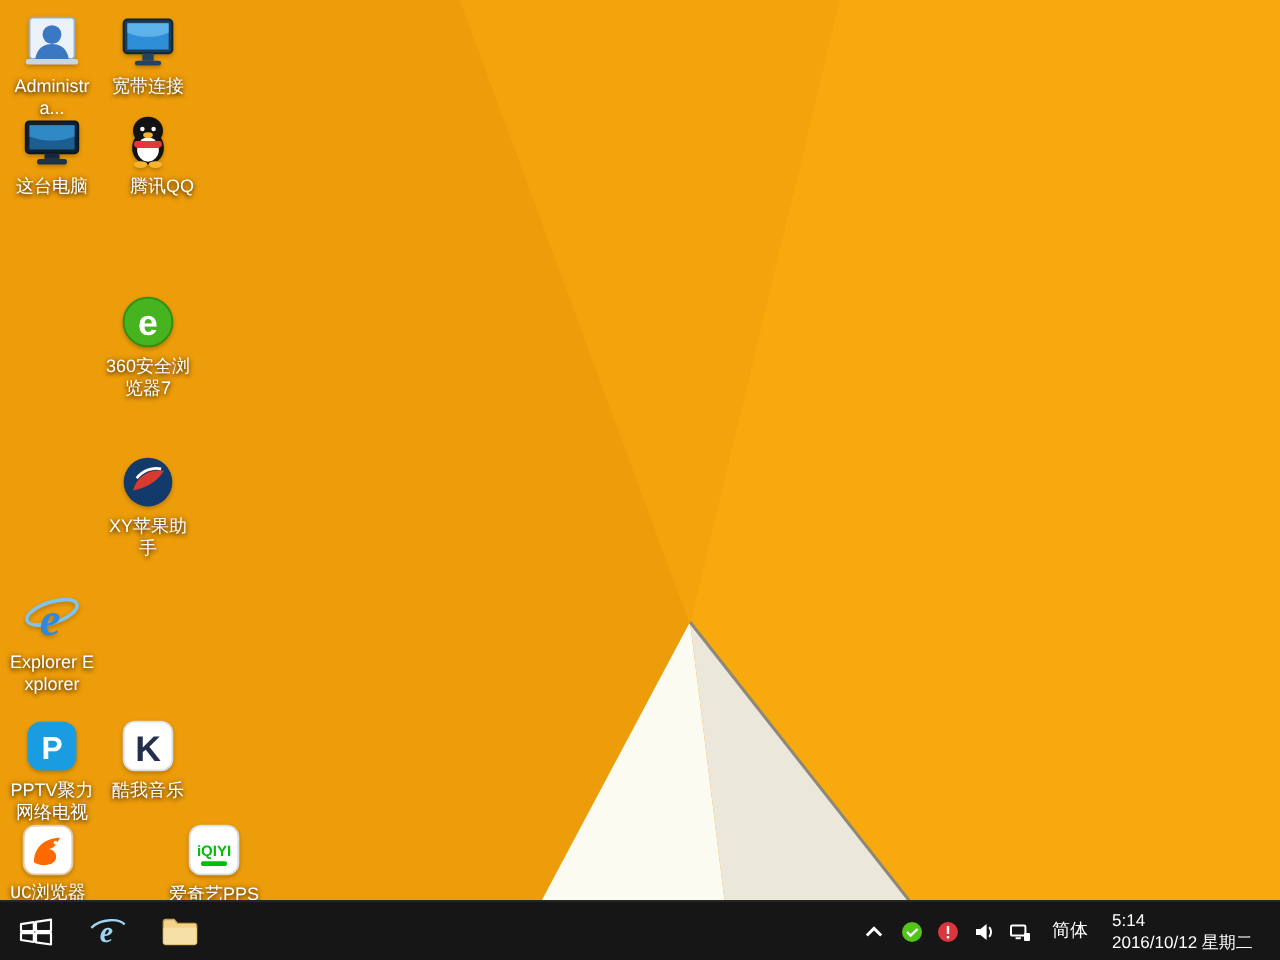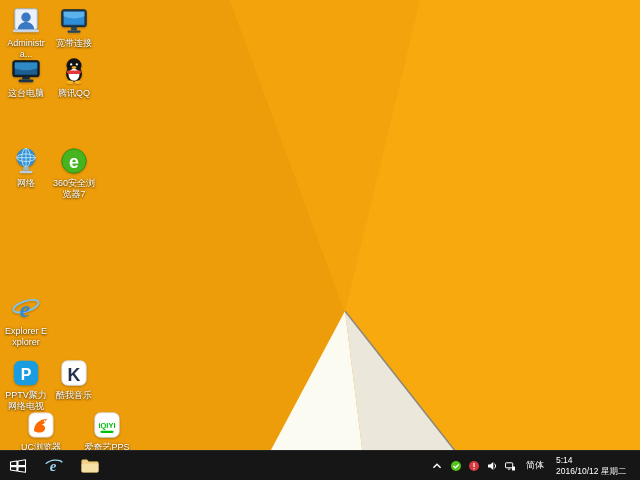--- a/index.html
+++ b/index.html
@@ -92,58 +92,55 @@
           <svg viewBox="0 0 32 32">
             <rect x="3" y="4" width="26" height="18" rx="2" fill="#1d3c57" stroke="#0f2438"></rect>
             <rect x="5" y="6" width="22" height="14" fill="#2e8fd8"></rect>
             <path d="M5 6h22v5c-7 3-15 3-22 0z" fill="#5db2ea"></path>
             <rect x="13" y="22" width="6" height="4" fill="#24435e"></rect>
             <rect x="9" y="26" width="14" height="2.5" rx="1.2" fill="#24435e"></rect>
           </svg>
         </div>
         <div class="icon-label">宽带连接</div>
       </div>
-      <div class="icon-cell" style="left: 51px; top: 56px;">
+      <div class="icon-cell" style="left: 51px; top: 56px; text-align: right;">
         <div class="icon-img">
           <svg viewBox="0 0 32 32">
             <ellipse cx="16" cy="10" rx="8" ry="7.5" fill="#131313"></ellipse>
             <ellipse cx="16" cy="19" rx="8.5" ry="9" fill="#131313"></ellipse>
             <ellipse cx="16" cy="20" rx="5.8" ry="6.5" fill="#ffffff"></ellipse>
             <circle cx="13" cy="9" r="1.2" fill="#fff"></circle>
             <circle cx="19" cy="9" r="1.2" fill="#fff"></circle>
             <ellipse cx="16" cy="12.3" rx="2.6" ry="1.5" fill="#f6b52a"></ellipse>
             <path d="M9.5 15.5h13c1.8 1.4 1 3.2-.8 3.7H10.3c-1.8-.5-2.6-2.3-.8-3.7z" fill="#e23a3a"></path>
             <ellipse cx="12" cy="28" rx="3.6" ry="1.8" fill="#f6b52a"></ellipse>
             <ellipse cx="20" cy="28" rx="3.6" ry="1.8" fill="#f6b52a"></ellipse>
           </svg>
         </div>
         <div class="icon-label">腾讯QQ</div>
       </div>
-      <div class="icon-cell" style="left: 3px; top: 146px;">
-        <div class="icon-img">
-          <svg viewBox="0 0 32 32">
-            <circle cx="16" cy="12.5" r="10" fill="#2f8fd0"></circle>
-            <ellipse cx="16" cy="12.5" rx="10" ry="4" fill="none" stroke="#bfe3f7" stroke-width="1"></ellipse>
-            <ellipse cx="16" cy="12.5" rx="4.5" ry="10" fill="none" stroke="#bfe3f7" stroke-width="1"></ellipse>
-            <path d="M6 12.5h20M16 2.5v20" stroke="#bfe3f7" stroke-width="1"></path>
-            <rect x="13" y="22.5" width="6" height="3.5" fill="#98b6c8"></rect>
-            <rect x="9" y="26.5" width="14" height="2.5" rx="1.2" fill="#b9cedd"></rect>
-          </svg>
-        </div>
-        <div class="icon-label">网络</div>
-      </div>
       <div class="icon-cell" style="left: 51px; top: 146px;">
         <div class="icon-img">
           <svg viewBox="0 0 32 32">
             <circle cx="16" cy="16" r="13" fill="#46b41e" stroke="#2e8f12"></circle>
             <text x="16" y="23" font-size="19" font-weight="bold" fill="#ffffff" text-anchor="middle" font-family="Liberation Sans,sans-serif">e</text>
           </svg>
         </div>
         <div class="icon-label">360安全浏览器7</div>
       </div>
+      <div class="icon-cell" style="left: 51px; top: 226px;">
+        <div class="icon-img">
+          <svg viewBox="0 0 32 32">
+            <circle cx="16" cy="16" r="13" fill="#123a6b"></circle>
+            <path d="M8 20.5c2-7.5 8.5-11.5 16.5-10.5-4 6.5-10.5 9.5-16.5 10.5z" fill="#d93a30"></path>
+            <path d="M10 14c3-4 8-6 13-5" stroke="#ffffff" stroke-width="1.5" fill="none"></path>
+          </svg>
+        </div>
+        <div class="icon-label">XY苹果助手</div>
+      </div>
       <div class="icon-cell" style="left: 3px; top: 294px;">
         <div class="icon-img">
           <svg viewBox="0 0 32 32">
             <ellipse cx="16" cy="13" rx="14" ry="5.5" fill="none" stroke="#7fc3ef" stroke-width="2" transform="rotate(-18 16 13)"></ellipse>
             <text x="15" y="25" font-size="25" font-style="italic" font-weight="bold" fill="#2e8ad8" text-anchor="middle" font-family="Liberation Serif,serif">e</text>
           </svg>
         </div>
         <div class="icon-label">Explorer Explorer</div>
       </div>
       <div class="icon-cell" style="left: 3px; top: 358px;">
@@ -157,21 +154,21 @@
       </div>
       <div class="icon-cell" style="left: 51px; top: 358px;">
         <div class="icon-img">
           <svg viewBox="0 0 32 32">
             <rect x="3" y="3" width="26" height="26" rx="6" fill="#ffffff" stroke="#d8dde2"></rect>
             <text x="16" y="24" font-size="19" font-weight="bold" fill="#22304d" text-anchor="middle" font-family="Liberation Sans,sans-serif">K</text>
           </svg>
         </div>
         <div class="icon-label">酷我音乐</div>
       </div>
-      <div class="icon-cell" style="left: 18px; top: 410px;">
+      <div class="icon-cell" style="left: 1px; top: 410px; font-family: Liberation Mono, monospace;">
         <div class="icon-img">
           <svg viewBox="0 0 32 32">
             <rect x="3" y="3" width="26" height="26" rx="6" fill="#ffffff" stroke="#e4c9a8"></rect>
             <path d="M8.5 22.5c0-8 6-13 14-13-2 3-2 5-6 6 5 1 5 6.5 1 8-4 1.3-7 .3-9-1z" fill="#ff6a00"></path>
             <circle cx="20" cy="12" r="1" fill="#ffffff"></circle>
           </svg>
         </div>
         <div class="icon-label">UC浏览器</div>
       </div>
       <div class="icon-cell" style="left: 51px; top: 410px; margin-left: 33px;">

